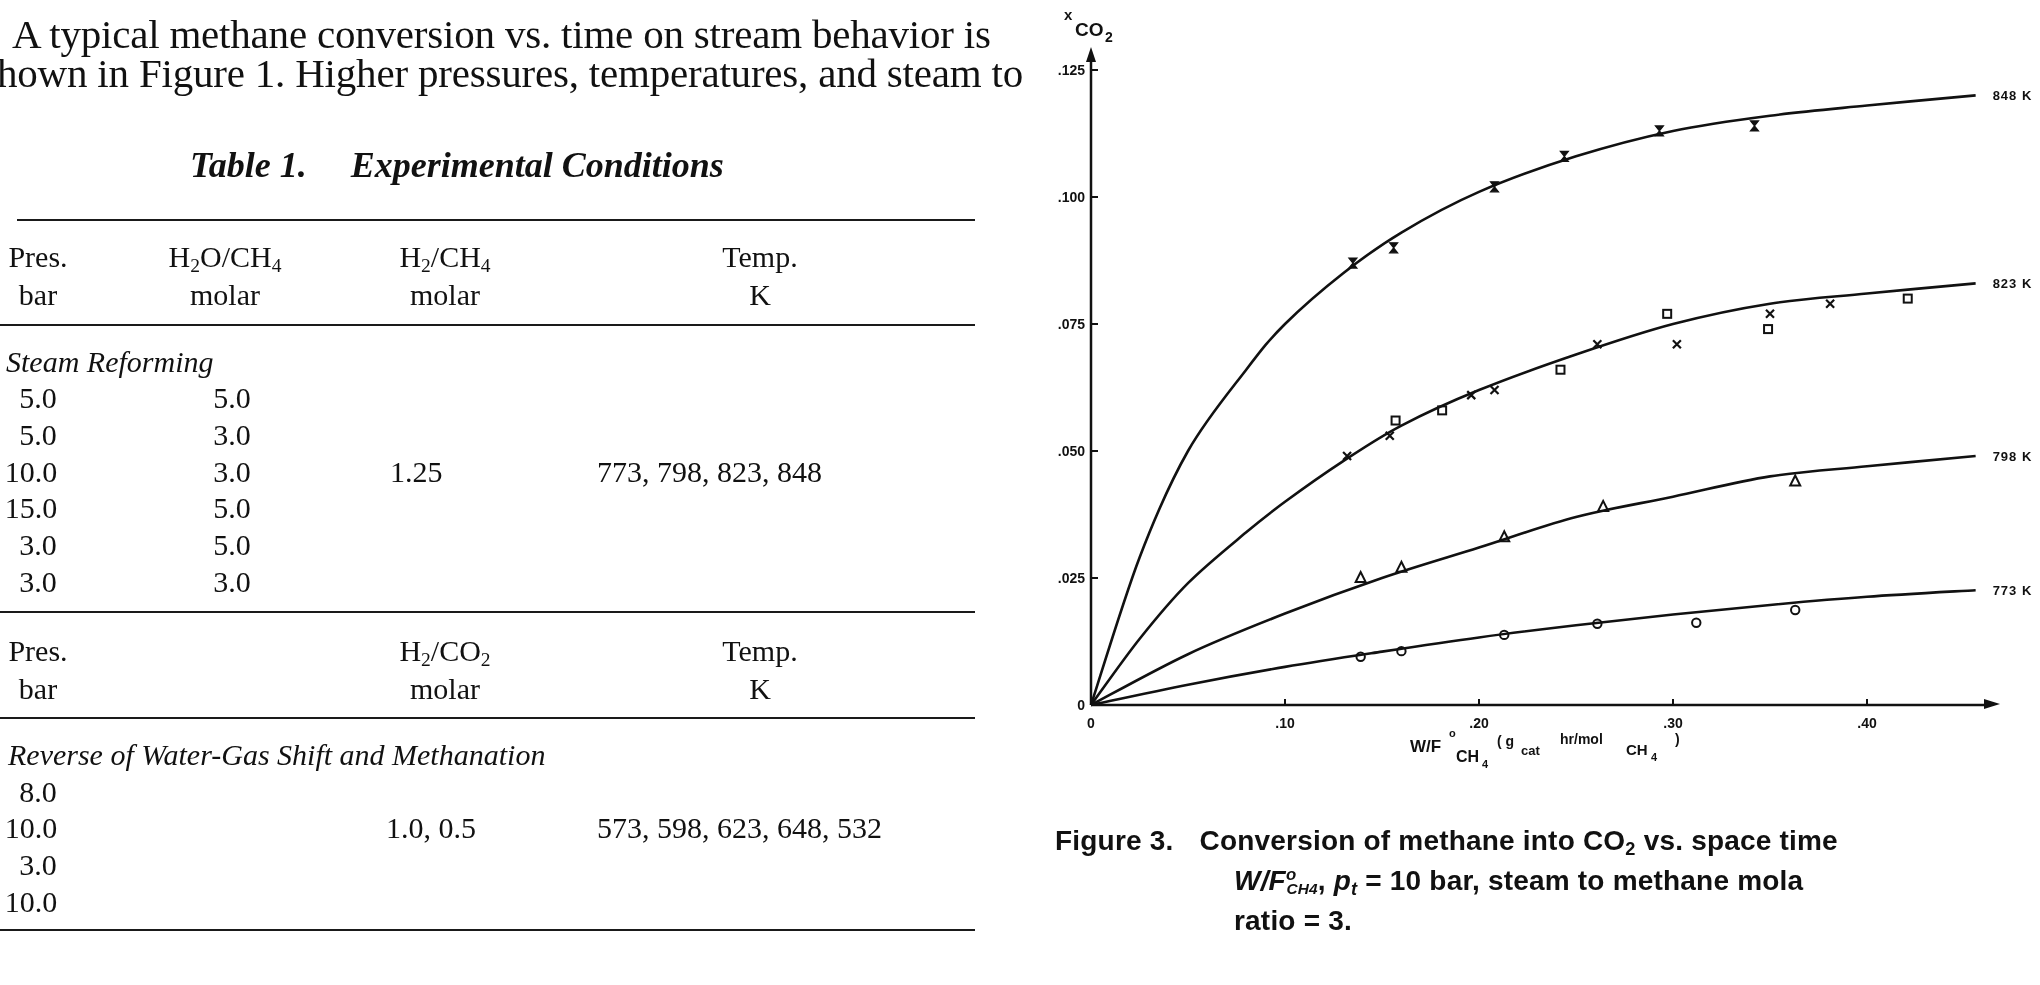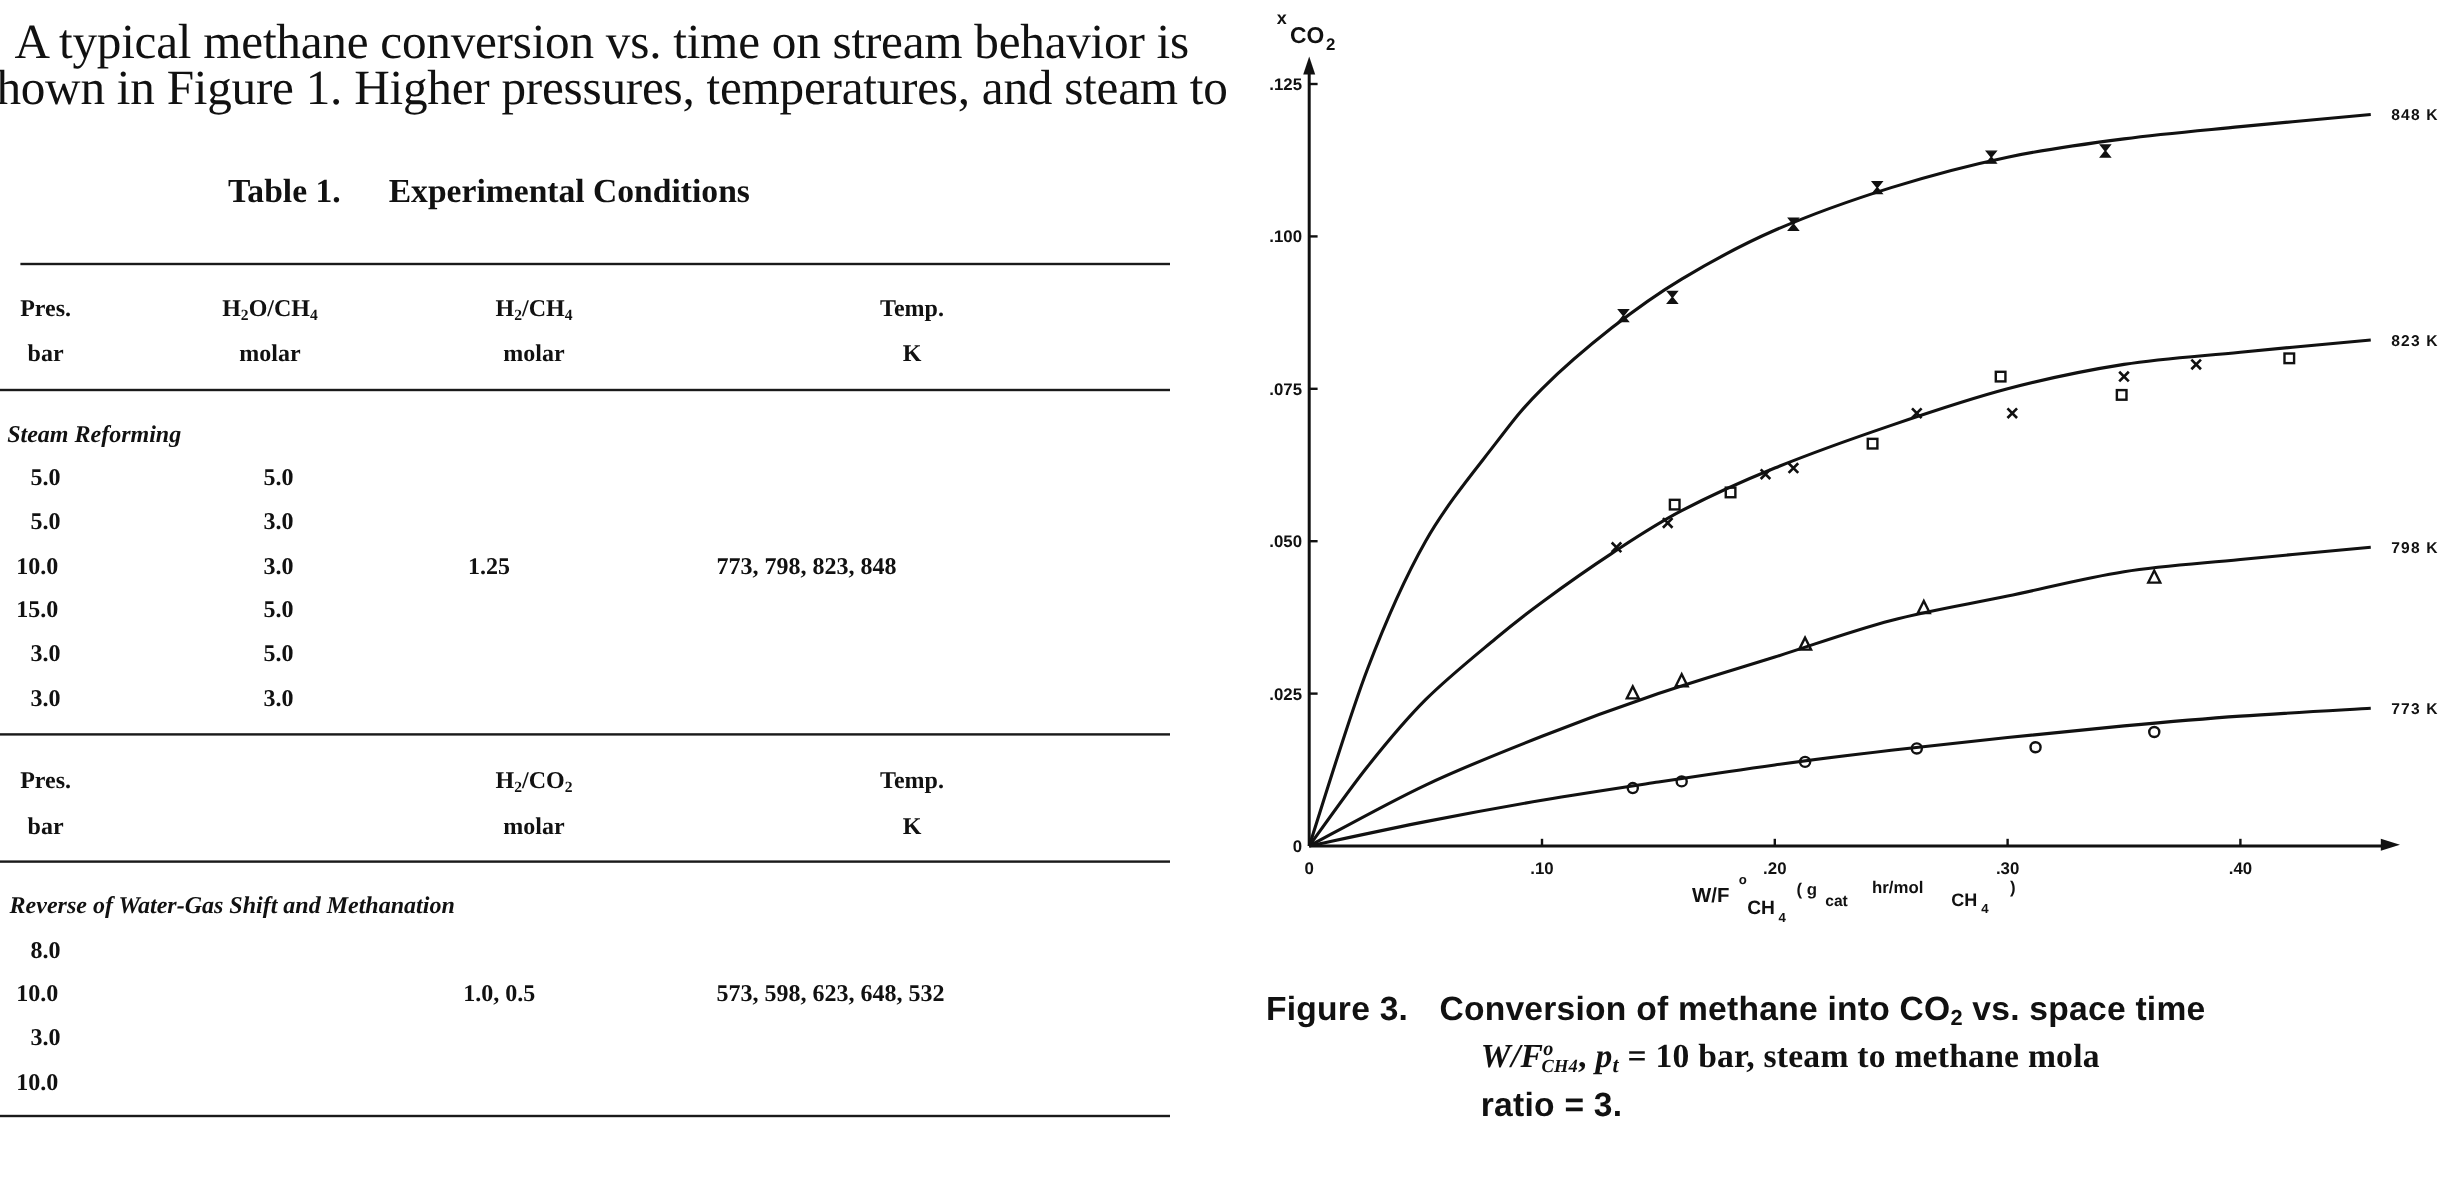--- a/index.html
+++ b/index.html
@@ -5,23 +5,23 @@
   html, body { margin: 0; padding: 0; background: #ffffff; }
   body { width: 2040px; height: 985px; position: relative; overflow: hidden; color: #111; }
   .serif { font-family: "Liberation Serif", "DejaVu Serif", serif; }
   .sans { font-family: "Liberation Sans", "DejaVu Sans", sans-serif; }
   .abs { position: absolute; white-space: nowrap; }
 
   
   .para { font-size: 41px; line-height: 40px; letter-spacing: -0.2px; }
 
   
-  .tbl-title { font-size: 28px; font-weight: bold; }
+  .tbl-title { font-size: 36px; font-weight: bold; font-style: italic; }
   .rule { position: absolute; height: 2px; background: #1a1a1a; }
-  .cell { font-size: 20px; line-height: 34px; font-weight: bold; }
+  .cell { font-size: 30px; line-height: 34px; }
   .center { transform: translateX(-50%); text-align: center; }
   .italic { font-style: italic; }
   sub { font-size: 0.65em; vertical-align: -0.25em; line-height: 0; }
   sup { font-size: 0.6em; vertical-align: 0.6em; line-height: 0; }
 
   
   #chart { position: absolute; left: 0; top: 0; width: 2040px; height: 985px; }
   .tick-label { font-family: "Liberation Sans", "DejaVu Sans", sans-serif; font-size: 14px; font-weight: bold; fill: #111; }
   .curve-label { font-family: "Liberation Sans", "DejaVu Sans", sans-serif; font-size: 13px; font-weight: bold; fill: #111; letter-spacing: 1px; }
   .axis-title { font-family: "Liberation Sans", "DejaVu Sans", sans-serif; font-size: 19px; font-weight: bold; fill: #111; }
@@ -280,19 +280,19 @@
     <text class="axis-title" x="1626" y="755" style="font-size:15px">CH</text>
     <text class="axis-title" x="1651" y="761" style="font-size:11px">4</text>
     <text class="axis-title" x="1675" y="744" style="font-size:14px">)</text>
   </g>
 </svg>
 
 <div class="abs sans caption" style="left:1055px; top:809px;">
   <div>
     <span>Figure 3.</span><span style="display:inline-block;width:26px"></span><span>Conversion of methane into CO</span><sub>2</sub><span> vs. space time</span>
   </div>
-  <div style="padding-left:179px;font-family:Liberation Serif, serif;">
+  <div style="padding-left:179px;">
     <i>W/F</i><i><sup>o</sup><sub style="font-size:0.55em; margin-left:-10px;">CH4</sub></i><span>, </span><i>p</i><sub><i>t</i></sub><span> = 10 bar, steam to methane mola</span>
   </div>
   <div style="padding-left:179px;">
     <span>ratio = 3.</span>
   </div>
 </div>
 
 </body></html>

